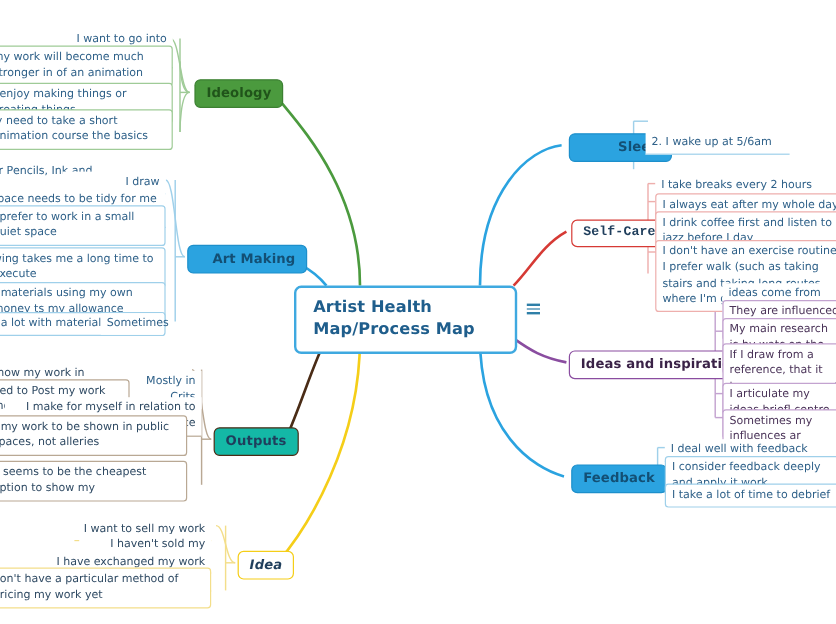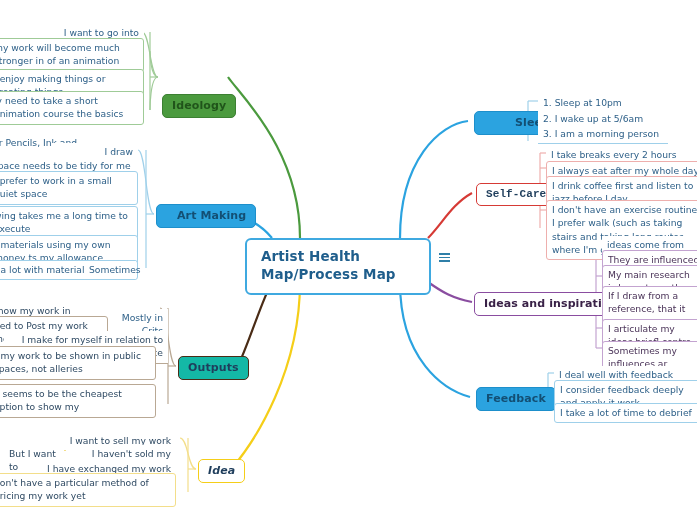--- a/index.html
+++ b/index.html
@@ -65,21 +65,20 @@
     border-radius: 5px;
     font-size: 11px;
     font-weight: bold;
     white-space: nowrap;
     letter-spacing: 0.1px;
   }
   .bn-filled-green {
     background: #4B9A3E;
     border: 1.5px solid #3C8032;
     color: #20541A;
-    margin-top: 28px;
   }
   .bn-filled-blue {
     background: #2BA3E0;
     border: 1.5px solid #1D8FCB;
     color: #134F74;
   }
   .bn-outline-brown {
     background: #14b8a6;
     border: 1.5px solid #4A2C16;
     color: #1F3E5C;
@@ -237,35 +236,32 @@
   <div class="leaf uline-brown ta-right" style="left:4px; top:331px; width:164px;">I make for myself in relation to the audeince</div>
 
   <div class="leaf boxed-brown" style="left:-12px; top:346px; width:168px;">t my work to be shown in public spaces, not alleries</div>
 
   <div class="leaf boxed-brown" style="left:-12px; top:384px; width:168px;">e seems to be the cheapest option to show my</div>
 
   <div class="branch-node bn-outline-yellow" style="left:198px; top:459px;">Idea</div>
 
   <div class="leaf uline-yellow ta-right" style="left:62px; top:432px; width:114px;">I want to sell my work</div>
 
-  <div class="leaf uline-yellow" style="left:4px; top:445px; width:60px;">But I want to</div>
 
   <div class="leaf uline-yellow ta-right" style="left:66px; top:445px; width:110px;">I haven't sold my work before</div>
 
   <div class="leaf uline-yellow ta-right" style="left:28px; top:460px; width:148px;">I have exchanged my work for something</div>
 
   <div class="leaf boxed-yellow" style="left:-12px; top:473px; width:188px;">don't have a particular method of pricing my work yet</div>
 
   <div class="branch-node bn-filled-blue" style="left:474px; top:111px;padding-left:40px;">Sleep</div>
 
-  <div class="leaf uline" style="left:538px; top:94px; width:120px;">1. Sleep at 10pm</div>
 
   <div class="leaf uline" style="left:538px; top:110px; width:120px;">2. I wake up at 5/6am</div>
 
-  <div class="leaf uline" style="left:538px; top:125px; width:130px;">3. I am a morning person</div>
 
   <div class="branch-node bn-outline-red" style="left:476px; top:183px;">Self-Care</div>
 
   <div class="leaf uline-red" style="left:546px; top:146px; width:160px;">I take breaks every 2 hours when waking up</div>
 
   <div class="leaf boxed-red" style="left:546px; top:161px; width:160px;">I always eat after my whole day of work is do</div>
 
   <div class="leaf boxed-red" style="left:546px; top:176px; width:160px;">I drink coffee first and listen to jazz before I day</div>
 
   <div class="leaf boxed-red" style="left:546px; top:200px; width:160px;">I don't have an exercise routine I prefer walk (such as taking stairs and taking long routes where I'm going)</div>

